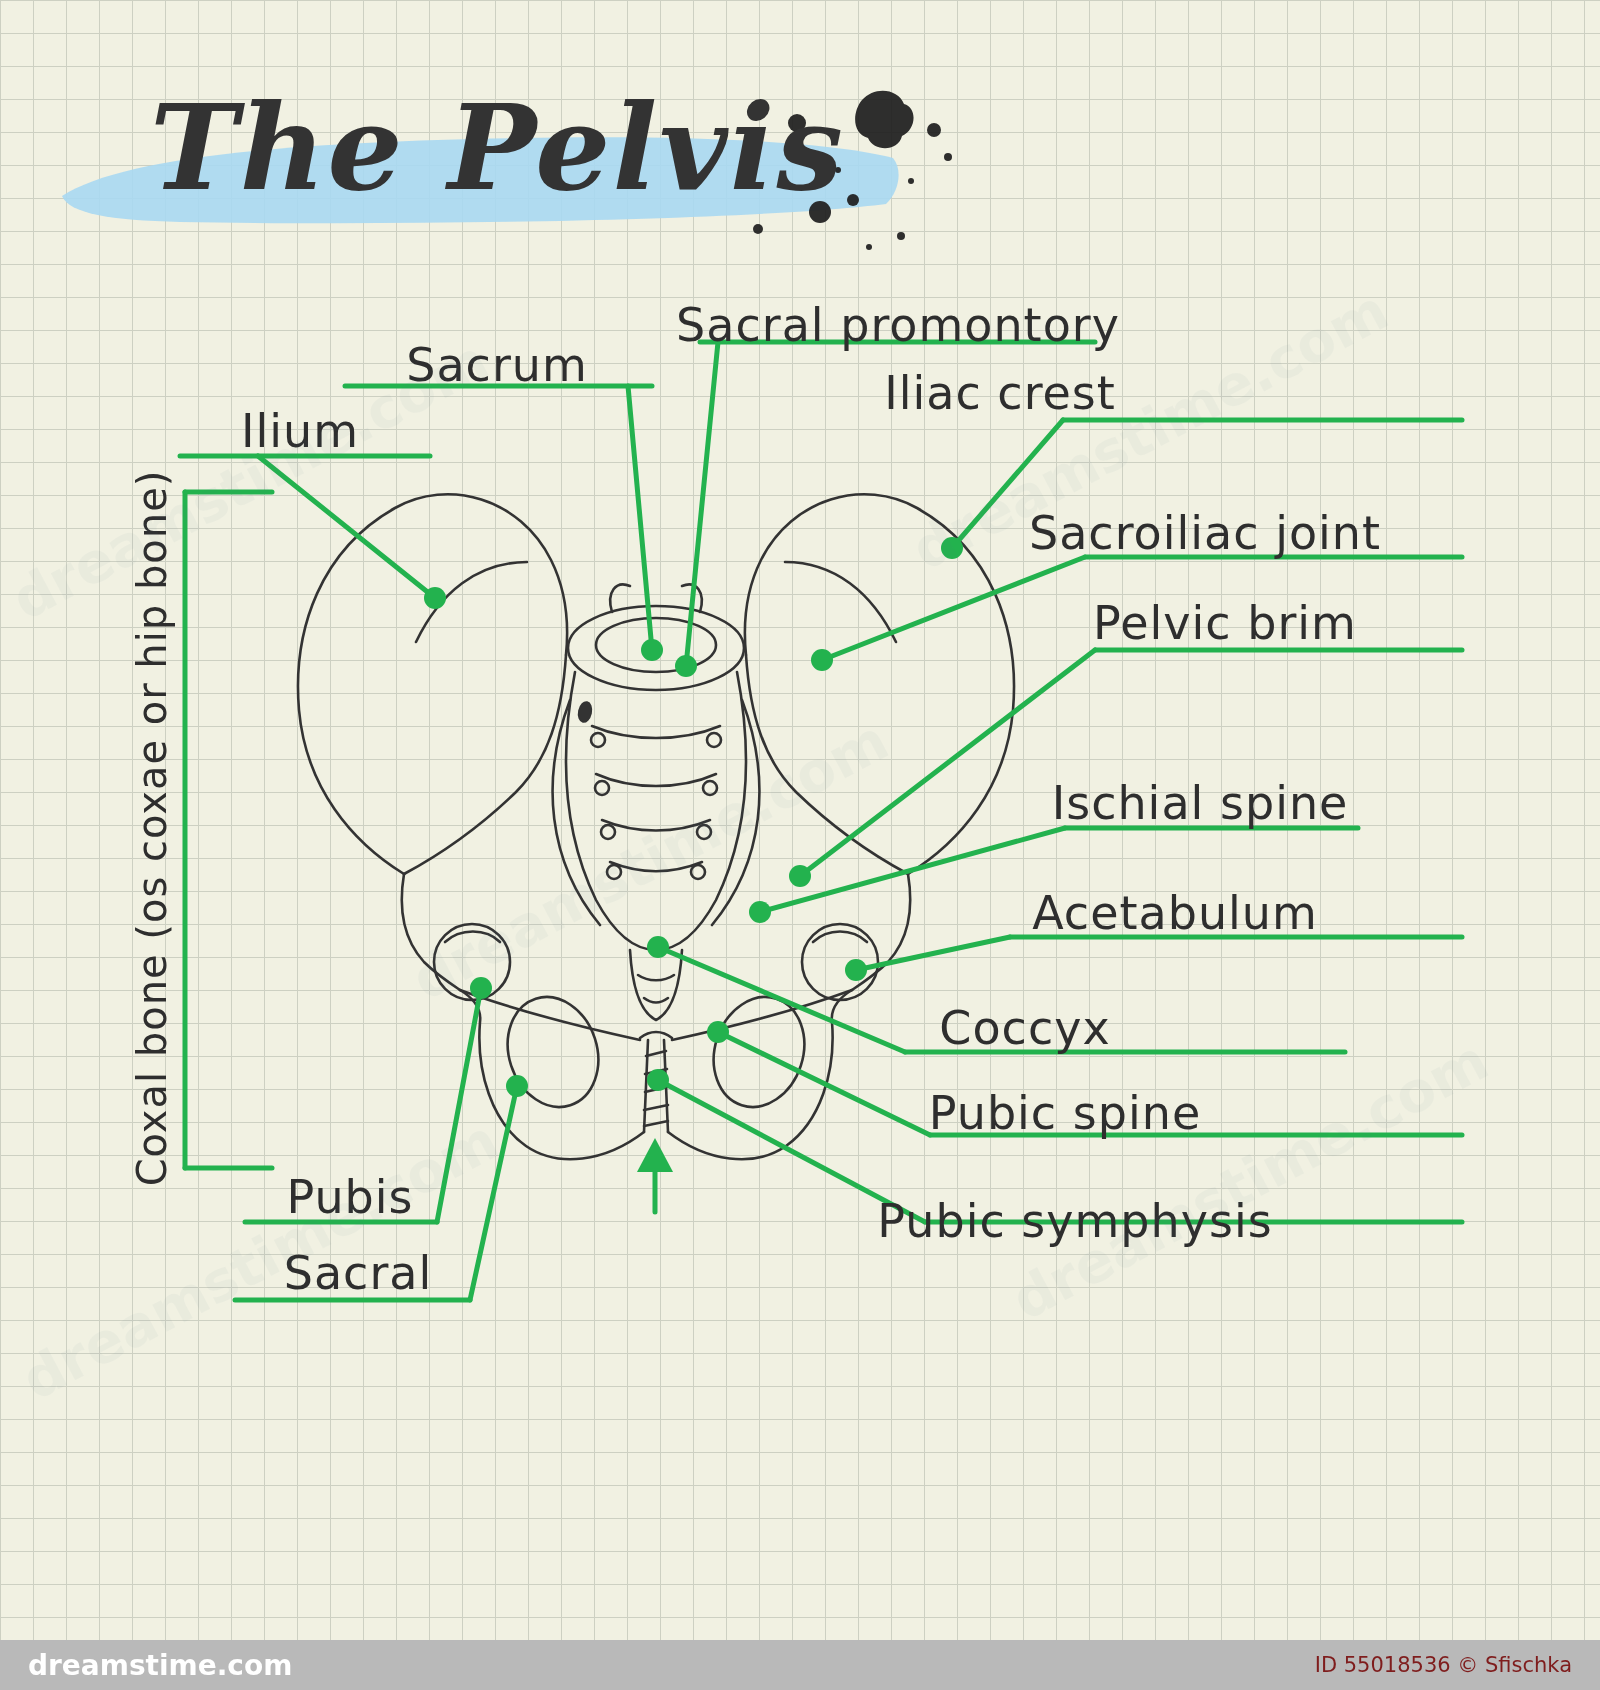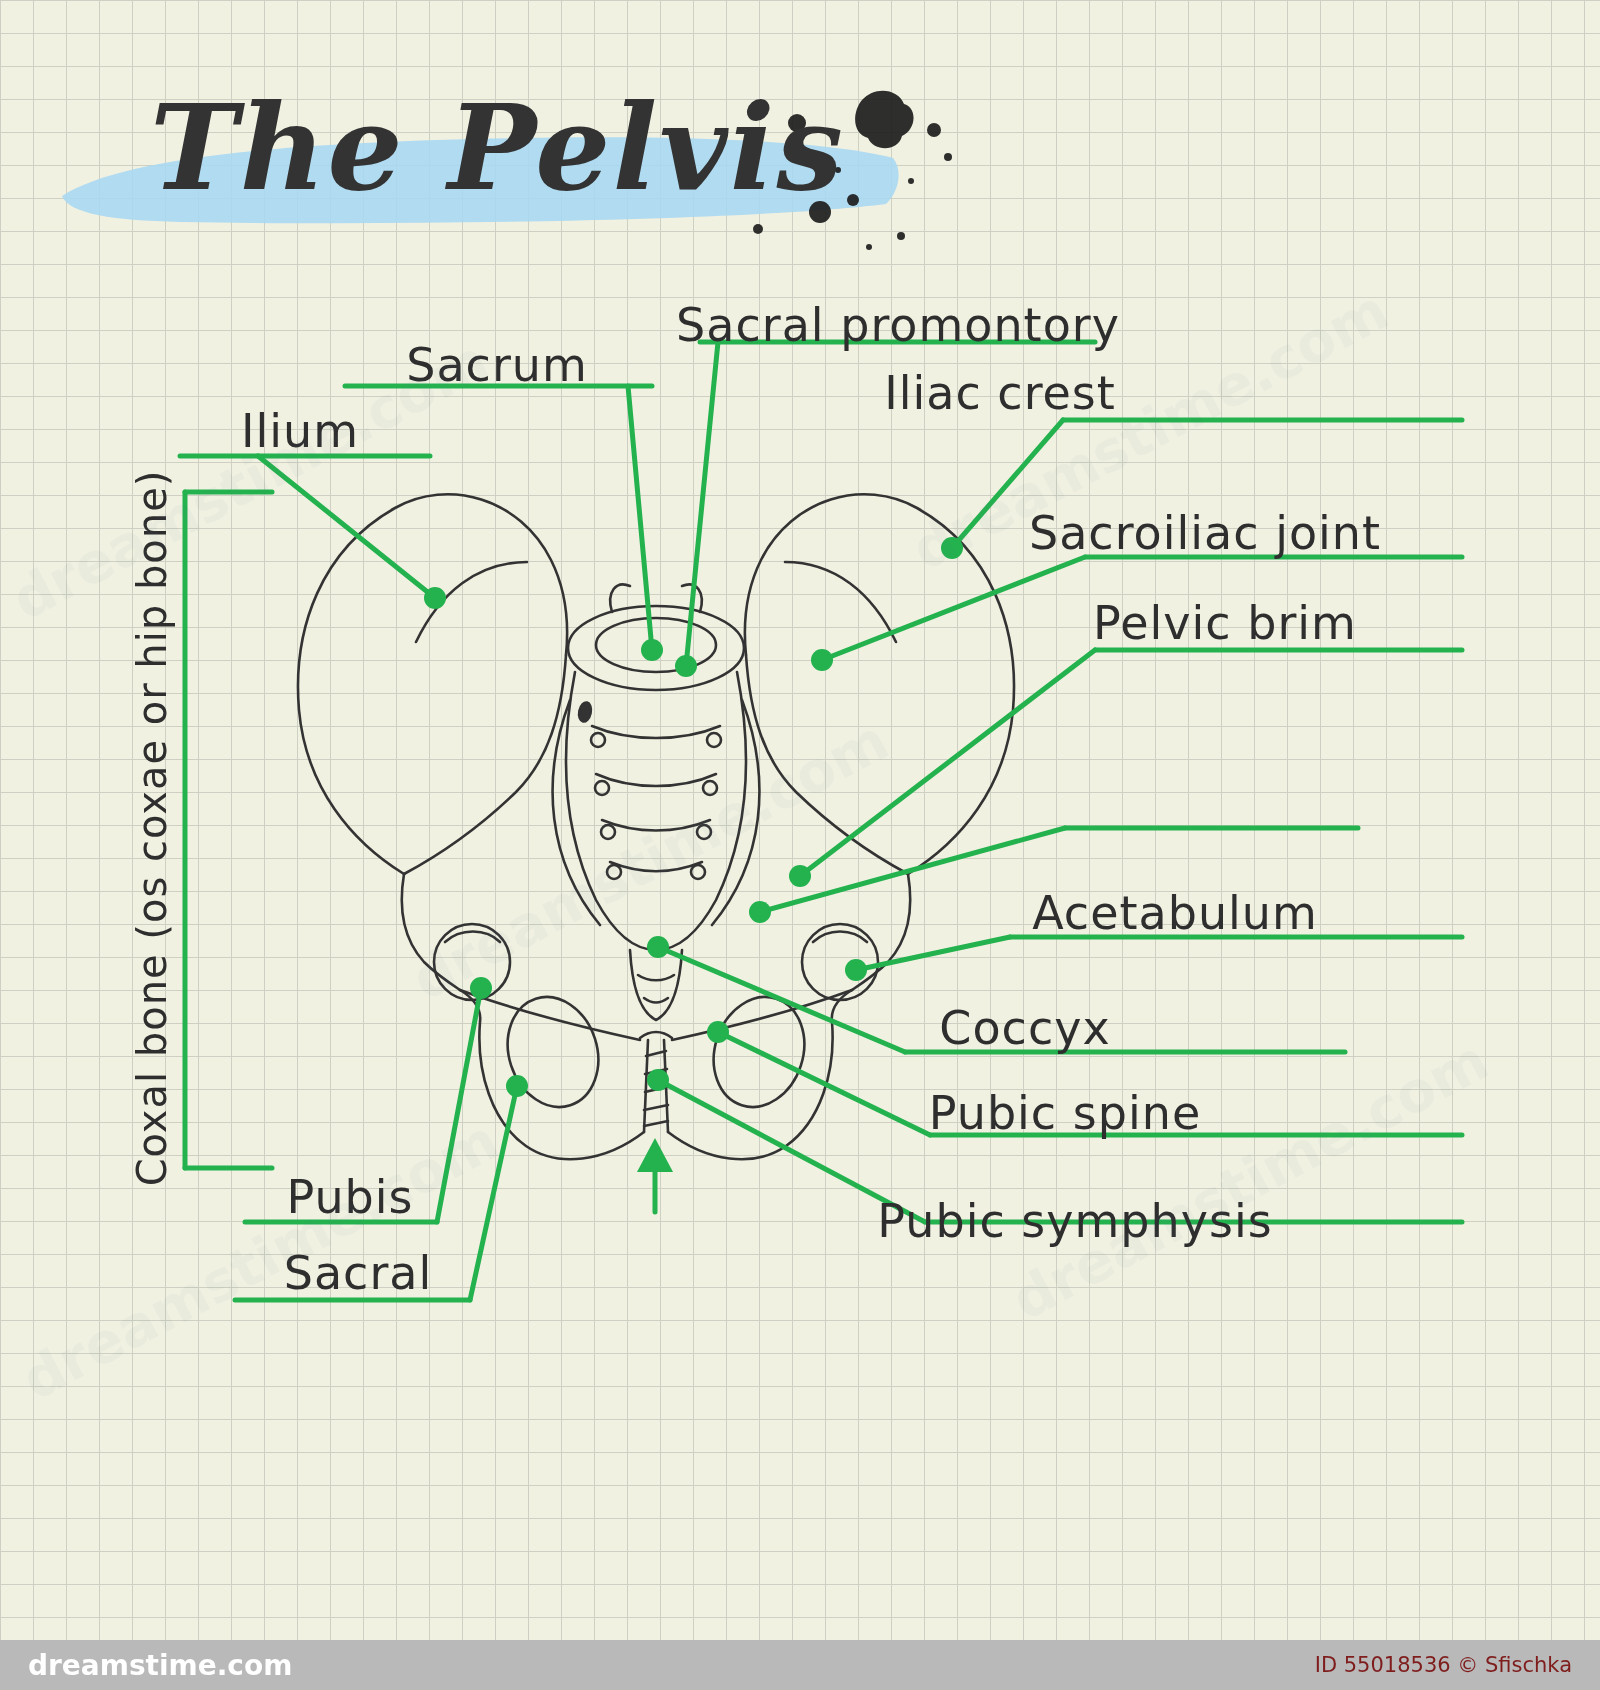--- a/index.html
+++ b/index.html
@@ -199,20 +199,21 @@
   </svg>
 
   <div class="page-title">The Pelvis</div>
 
   <div class="lbl" style="left:898px;top:298px">Sacral promontory</div>
   <div class="lbl" style="left:1000px;top:366px">Iliac crest</div>
   <div class="lbl" style="left:497px;top:338px">Sacrum</div>
   <div class="lbl" style="left:300px;top:404px">Ilium</div>
   <div class="lbl" style="left:1205px;top:506px">Sacroiliac joint</div>
   <div class="lbl" style="left:1225px;top:596px">Pelvic brim</div>
+  <div class="lbl" style="left:1200px;top:776px">Ischial spine</div>
   <div class="lbl" style="left:1175px;top:886px">Acetabulum</div>
   <div class="lbl" style="left:1025px;top:1001px">Coccyx</div>
   <div class="lbl" style="left:1065px;top:1086px">Pubic spine</div>
   <div class="lbl" style="left:1075px;top:1194px">Pubic symphysis</div>
   <div class="lbl" style="left:350px;top:1170px">Pubis</div>
   <div class="lbl" style="left:358px;top:1246px">Sacral</div>
   <div class="lbl-vertical">Coxal bone (os coxae or hip bone)</div>
 
   <div class="wm" style="left:250px;top:480px">dreamstime.com</div>
   <div class="wm" style="left:1150px;top:430px">dreamstime.com</div>

